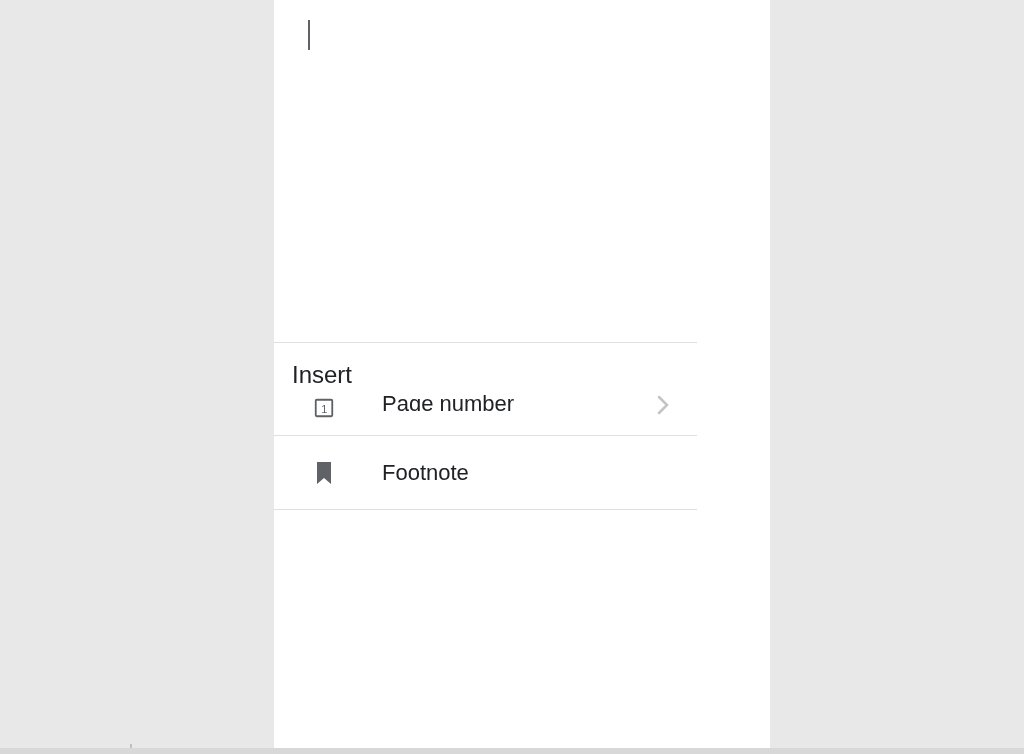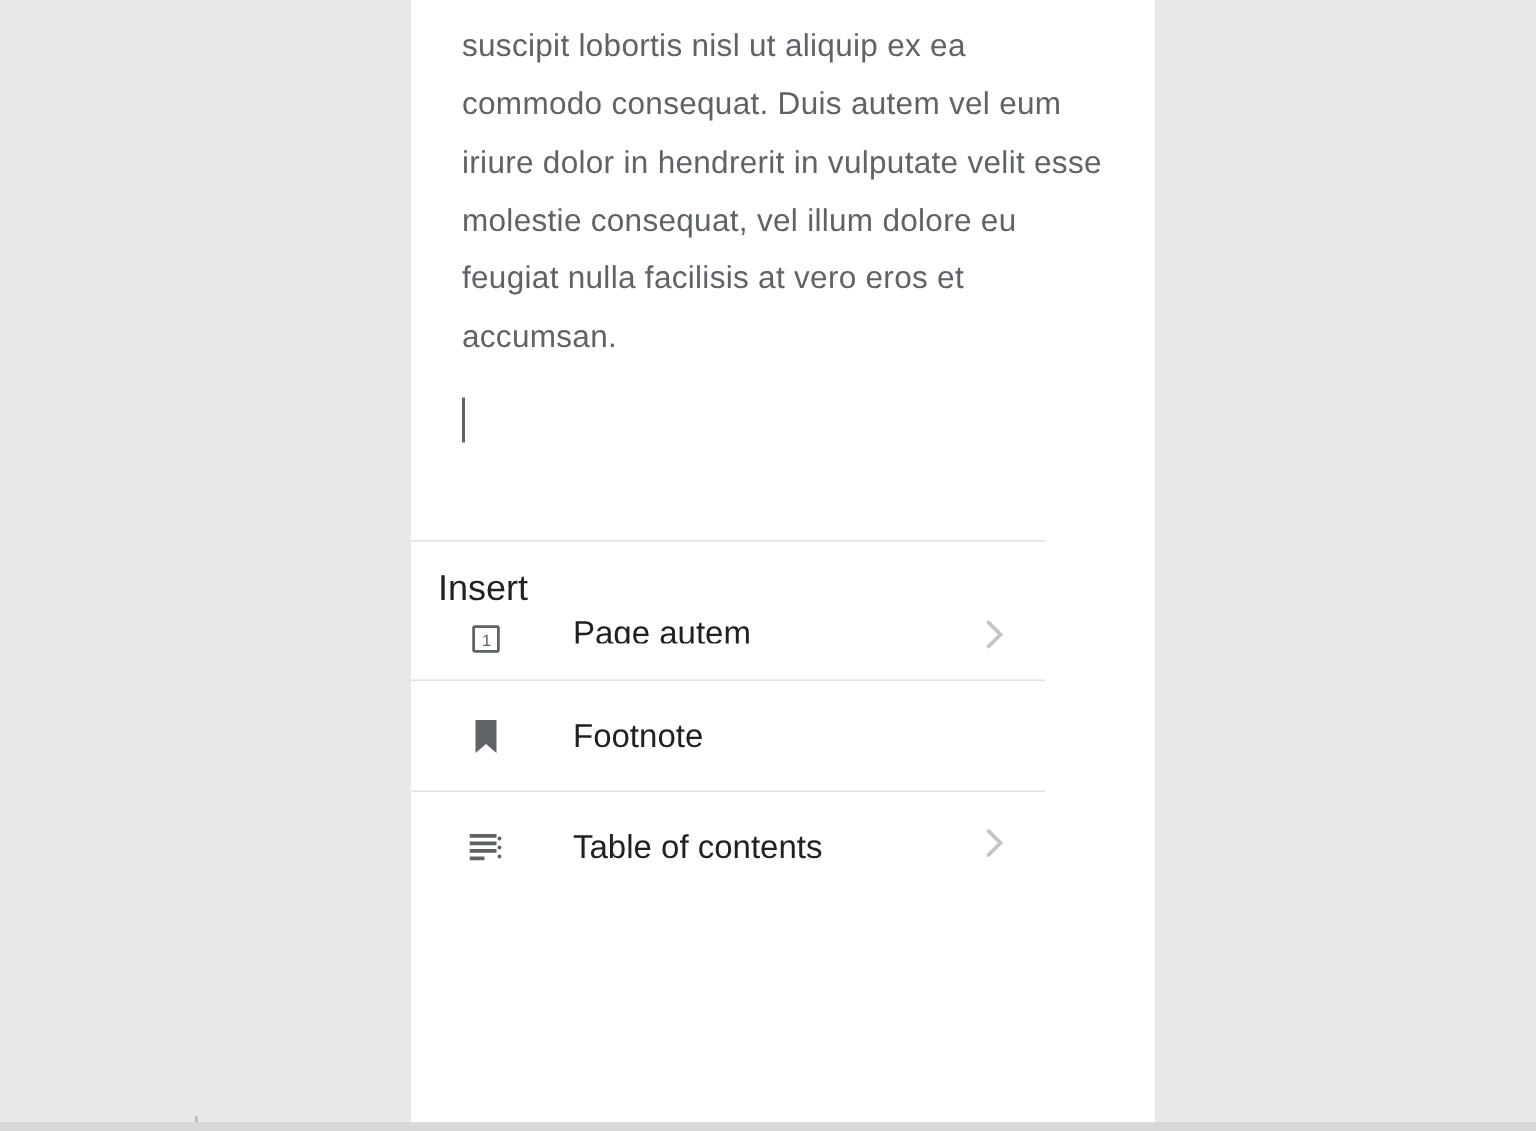--- a/index.html
+++ b/index.html
@@ -35,21 +35,21 @@
     }
     .cursor {
       display: inline-block;
       width: 2px;
       height: 30px;
       background: #5f6367;
     }
     .insert-panel {
       position: absolute;
       left: 274px;
-      top: 360px;
+      top: 342px;
       width: 423px;
       background: #ffffff;
       border-top: 1px solid #e0e0e0;
     }
     .insert-header {
       padding: 18px 18px 14px 18px;
       font-size: 24px;
       color: #202124;
       font-weight: 400;
     }
@@ -137,72 +137,52 @@
       left: 130px;
       width: 2px;
       height: 4px;
       background: #c0c0c0;
     }
   </style>
 </head>
 <body>
 
 <div class="document-container">
-  <div class="document-text">suscipit lobortis nisl ut aliquip ex ea commodo consequat. Duis autem vel eum iriure dolor in hendrerit in vulputate velit esse molestie consequat, vel illum dolore eu feugiat nulla facilisis at vero eros et accumsan.</div>
   <div class="cursor-line">
     <span class="cursor"></span>
   </div>
 </div>
 
 <div class="insert-panel">
   <div class="insert-header">Insert</div>
   <div class="menu-list">
 
     <div class="menu-item partial">
       <span class="menu-icon page-number-icon">
         <svg viewBox="0 0 24 24" fill="none" stroke="#5f6367" stroke-width="2">
           <rect x="3" y="3" width="18" height="18" rx="1"></rect>
           <text x="9" y="17" font-size="12" fill="#5f6367" stroke="none" font-family="Arial">1</text>
         </svg>
       </span>
-      <span class="menu-label partial-cut">Page autem</span>
+      <span class="menu-label partial-cut">Page number</span>
       <span class="menu-chevron">
         <svg width="12" height="20" viewBox="0 0 12 20">
           <path d="M2 2 L10 10 L2 18" stroke="#c4c4c4" stroke-width="2.5" fill="none" stroke-linecap="round"></path>
         </svg>
       </span>
     </div>
 
 
     <div class="menu-item">
       <span class="menu-icon bookmark-icon">
         <svg viewBox="0 0 20 24" fill="#5f6367">
           <path d="M3 1 L17 1 L17 23 L10 17 L3 23 Z"></path>
         </svg>
       </span>
       <span class="menu-label">Footnote</span>
     </div>
 
-    <div class="menu-item" style="border-bottom:none;">
-      <span class="menu-icon toc-icon">
-        <svg viewBox="0 0 22 18" fill="#5f6367">
-          <rect x="0" y="0" width="18" height="2.5"></rect>
-          <rect x="0" y="5" width="18" height="2.5"></rect>
-          <rect x="0" y="10" width="18" height="2.5"></rect>
-          <rect x="0" y="15" width="10" height="2.5"></rect>
-          <circle cx="20" cy="3" r="1.3"></circle>
-          <circle cx="20" cy="9" r="1.3"></circle>
-          <circle cx="20" cy="15" r="1.3"></circle>
-        </svg>
-      </span>
-      <span class="menu-label">Table of contents</span>
-      <span class="menu-chevron">
-        <svg width="12" height="20" viewBox="0 0 12 20">
-          <path d="M2 2 L10 10 L2 18" stroke="#c4c4c4" stroke-width="2.5" fill="none" stroke-linecap="round"></path>
-        </svg>
-      </span>
-    </div>
 
   </div>
 </div>
 
 <div class="bottom-border"></div>
 <div class="bottom-divider"></div>
 
 </body></html>

